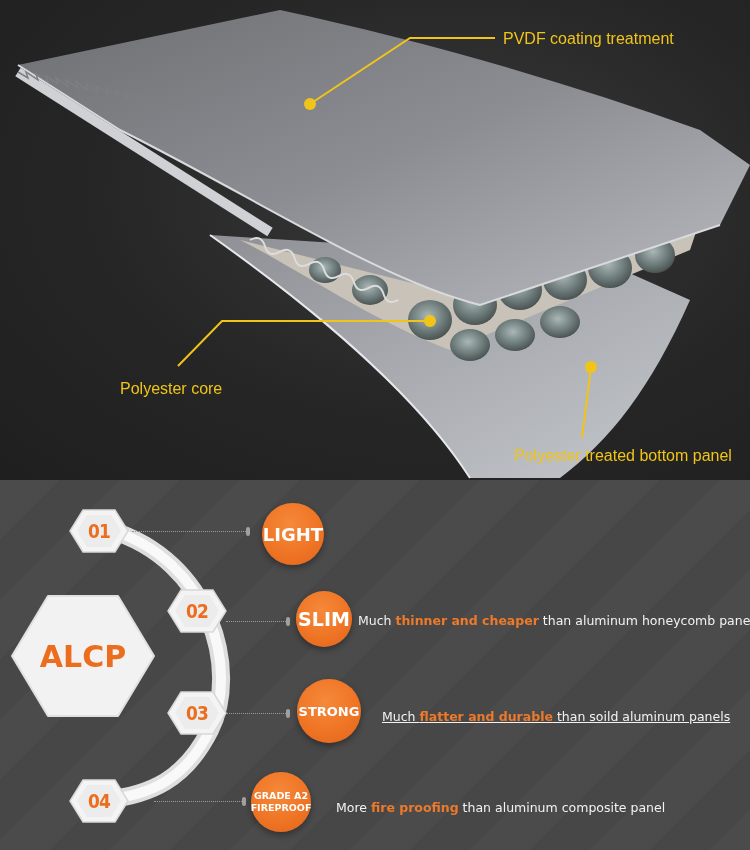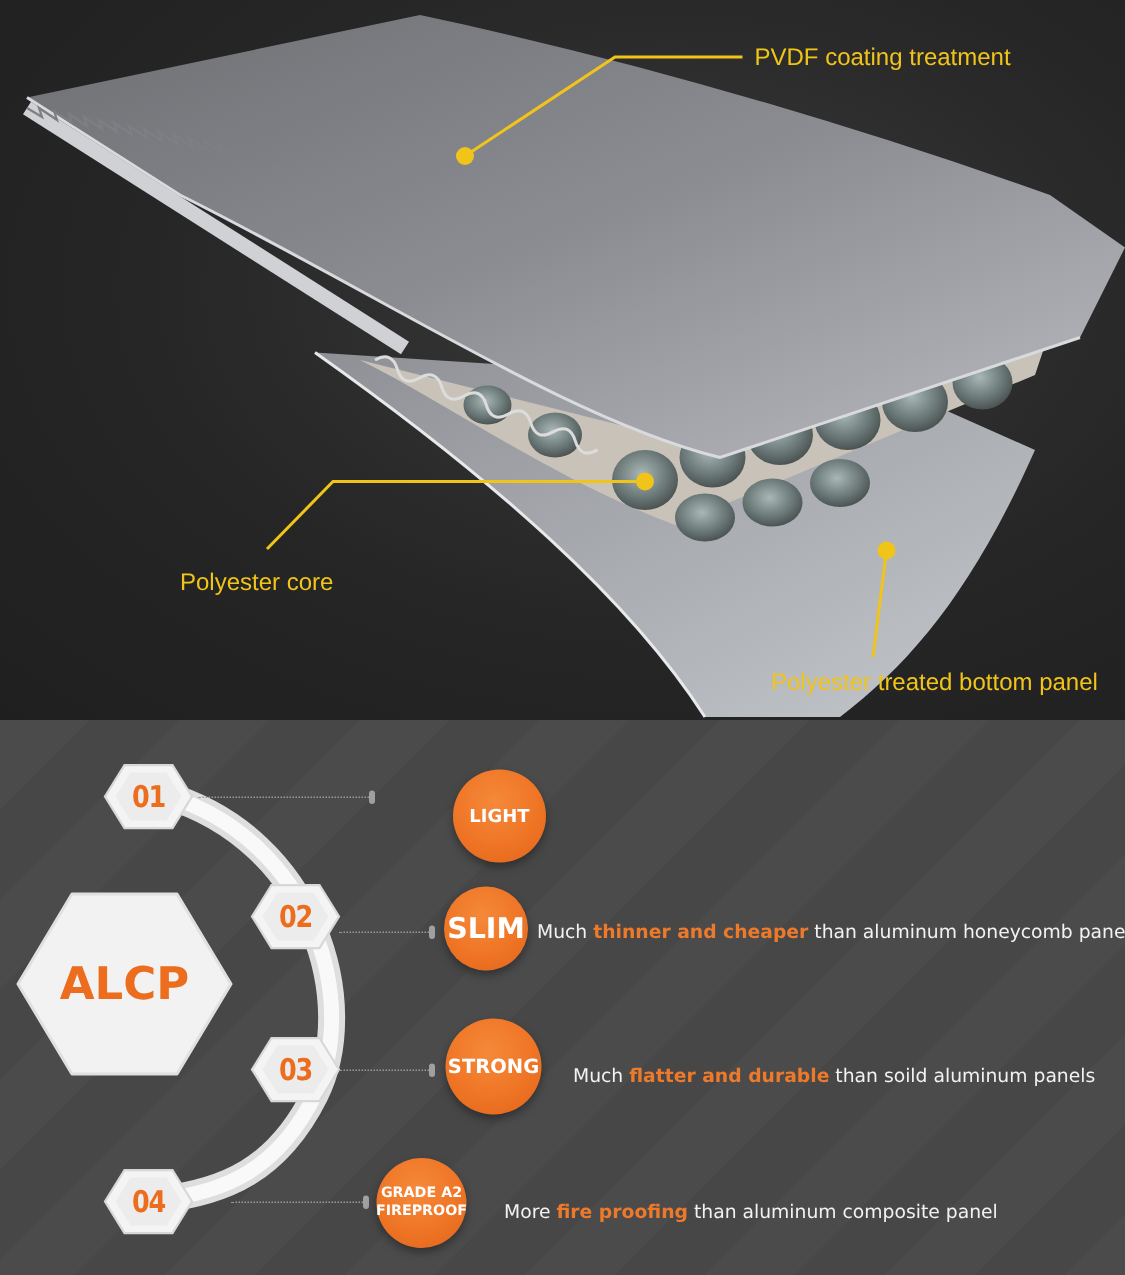--- a/index.html
+++ b/index.html
@@ -160,21 +160,21 @@
 
   <div class="hex" style="left:68px; top:28px; width:62px; height:46px;">
     <svg width="62" height="46" viewBox="0 0 62 46">
         <polygon points="15,2 47,2 60,23 47,44 15,44 2,23" fill="#f4f4f4" stroke="#d8d8d8" stroke-width="1.5"></polygon>
         <polygon points="19,7 43,7 53,23 43,39 19,39 9,23" fill="#ececec"></polygon>
       </svg>
     <span class="num">01</span>
   </div>
   <div class="dotline" style="left:132px; top:51px; width:114px;"></div>
   <div class="dotline-end" style="left:246px; top:47px;"></div>
-  <div class="badge" style="left:262px; top:33px; width:62px; height:62px; font-size:12px;margin-left:40px;">
+  <div class="badge" style="left:262px; top:23px; width:62px; height:62px; font-size:18px;">
     <span>LIGHT</span>
   </div>
 
   <div class="hex" style="left:166px; top:108px; width:62px; height:46px;">
     <svg width="62" height="46" viewBox="0 0 62 46">
         <polygon points="15,2 47,2 60,23 47,44 15,44 2,23" fill="#f4f4f4" stroke="#d8d8d8" stroke-width="1.5"></polygon>
         <polygon points="19,7 43,7 53,23 43,39 19,39 9,23" fill="#ececec"></polygon>
       </svg>
     <span class="num">02</span>
   </div>
@@ -192,21 +192,21 @@
         <polygon points="15,2 47,2 60,23 47,44 15,44 2,23" fill="#f4f4f4" stroke="#d8d8d8" stroke-width="1.5"></polygon>
         <polygon points="19,7 43,7 53,23 43,39 19,39 9,23" fill="#ececec"></polygon>
       </svg>
     <span class="num">03</span>
   </div>
   <div class="dotline" style="left:226px; top:233px; width:60px;"></div>
   <div class="dotline-end" style="left:286px; top:229px;"></div>
   <div class="badge" style="left:297px; top:199px; width:64px; height:64px; font-size:13px;">
     <span>STRONG</span>
   </div>
-  <div class="feature-text" style="left:382px; top:229px;">
+  <div class="feature-text" style="left:382px; top:229px;text-decoration:underline;">
     <span>Much </span><span class="hl">flatter and durable</span><span> than soild aluminum panels</span>
   </div>
 
   <div class="hex" style="left:68px; top:298px; width:62px; height:46px;align-items:center;">
     <svg width="62" height="46" viewBox="0 0 62 46">
         <polygon points="15,2 47,2 60,23 47,44 15,44 2,23" fill="#f4f4f4" stroke="#d8d8d8" stroke-width="1.5"></polygon>
         <polygon points="19,7 43,7 53,23 43,39 19,39 9,23" fill="#ececec"></polygon>
       </svg>
     <span class="num">04</span>
   </div>

